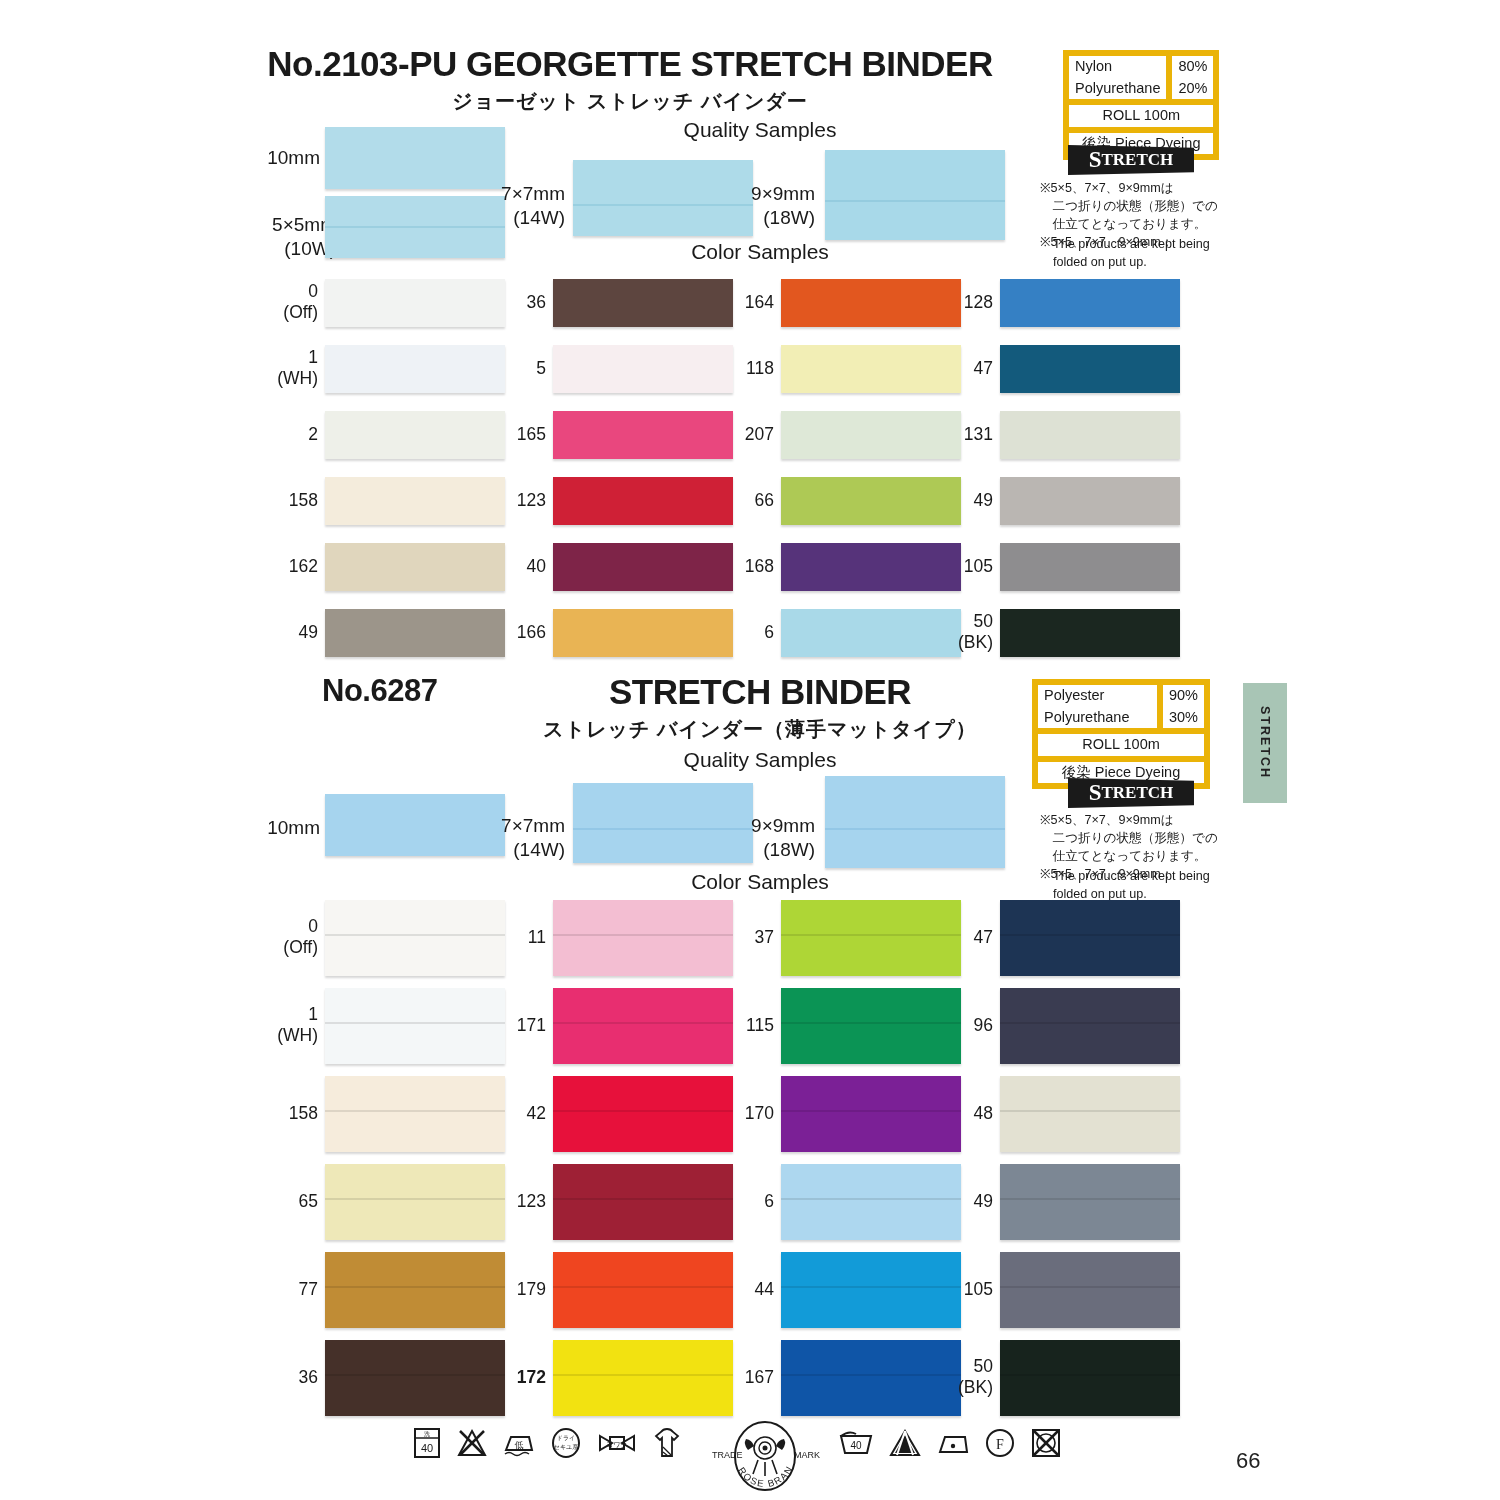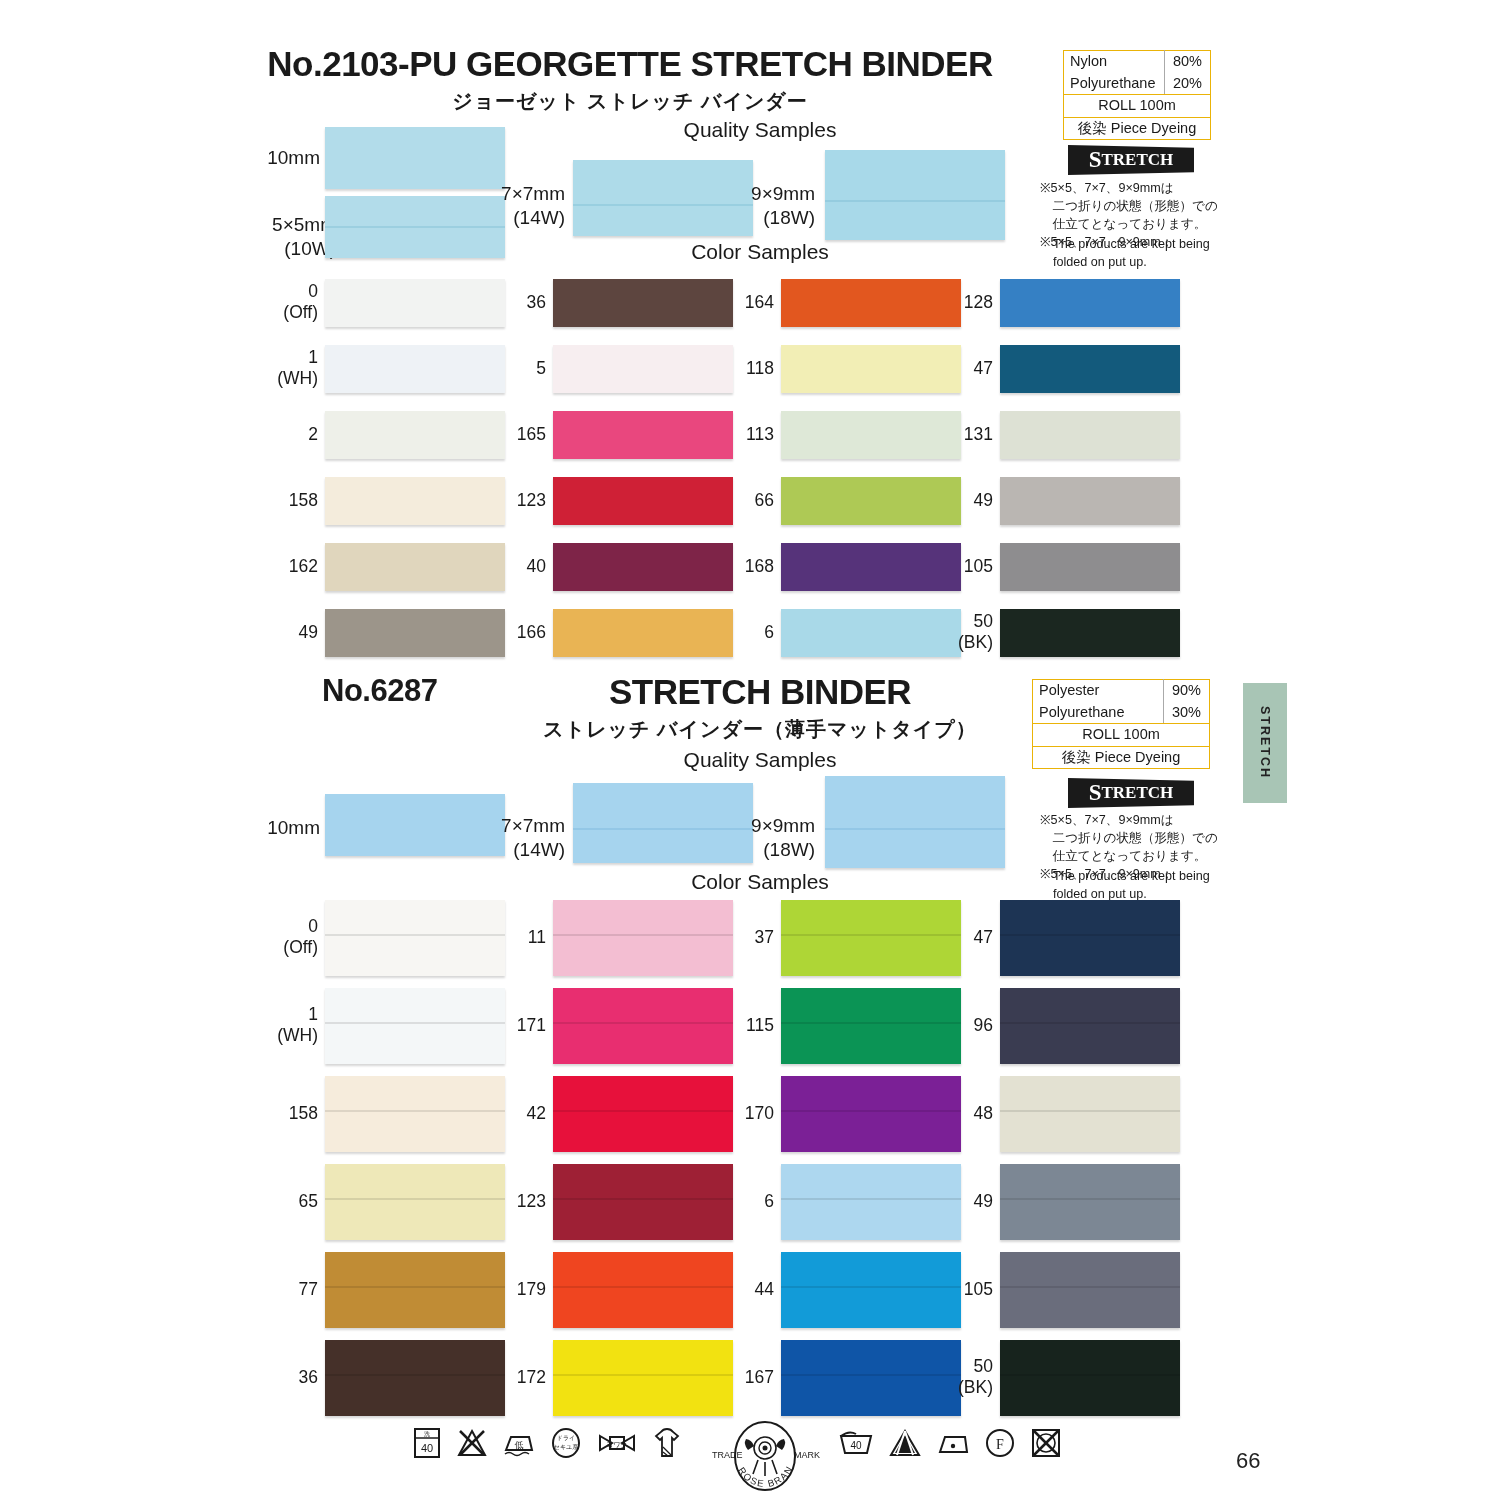--- a/index.html
+++ b/index.html
@@ -28,21 +28,21 @@
   .code-title { font-size: 31px; font-weight: 700; letter-spacing: -0.5px; }
   .samples-label { font-size: 21px; font-weight: 400; text-align: center; }
 
   
   .spec-table {
     position: absolute;
     border: 1.5px solid #333; border-collapse: collapse;
     font-size: 14.5px;
   }
   .spec-table td {
-    border: 1px solid #eab308; padding: 1px 6px; white-space: nowrap;
+    border: 6px solid #eab308; padding: 1px 6px; white-space: nowrap;
     line-height: 1.35;
   }
   .spec-table td.mat { border-right: 1px solid #aaa; border-bottom: none; }
   .spec-table td.pct { text-align: center; border-bottom: none; width: 46px;}
   .spec-table td.mat2 { border-right: 1px solid #aaa; border-top: none; }
   .spec-table td.pct2 { text-align: center; border-top: none; }
   .spec-table td.full { text-align: center; }
 
   
   .stretch-mark {
@@ -198,21 +198,21 @@
         <div class="cs-label" style="left: 426px; width: 120px; top: 490px;"><span>123</span></div>
         <div class="swatch" style="left: 553px; top: 477px; width: 180px; height: 48px; background: rgb(207, 32, 54);"></div>
         <div class="cs-label" style="left: 426px; width: 120px; top: 556px;"><span>40</span></div>
         <div class="swatch" style="left: 553px; top: 543px; width: 180px; height: 48px; background: rgb(126, 36, 72);"></div>
         <div class="cs-label" style="left: 426px; width: 120px; top: 622px;"><span>166</span></div>
         <div class="swatch" style="left: 553px; top: 609px; width: 180px; height: 48px; background: rgb(233, 180, 84);"></div>
         <div class="cs-label" style="left: 654px; width: 120px; top: 292px;"><span>164</span></div>
         <div class="swatch" style="left: 781px; top: 279px; width: 180px; height: 48px; background: rgb(226, 87, 31);"></div>
         <div class="cs-label" style="left: 654px; width: 120px; top: 358px;"><span>118</span></div>
         <div class="swatch" style="left: 781px; top: 345px; width: 180px; height: 48px; background: rgb(242, 238, 181);"></div>
-        <div class="cs-label" style="left: 654px; width: 120px; top: 424px;"><span>113</span></div>
+        <div class="cs-label" style="left: 654px; width: 120px; top: 424px;"><span>207</span></div>
         <div class="swatch" style="left: 781px; top: 411px; width: 180px; height: 48px; background: rgb(222, 232, 215);"></div>
         <div class="cs-label" style="left: 654px; width: 120px; top: 490px;"><span>66</span></div>
         <div class="swatch" style="left: 781px; top: 477px; width: 180px; height: 48px; background: rgb(174, 201, 85);"></div>
         <div class="cs-label" style="left: 654px; width: 120px; top: 556px;"><span>168</span></div>
         <div class="swatch" style="left: 781px; top: 543px; width: 180px; height: 48px; background: rgb(86, 51, 122);"></div>
         <div class="cs-label" style="left: 654px; width: 120px; top: 622px;"><span>6</span></div>
         <div class="swatch" style="left: 781px; top: 609px; width: 180px; height: 48px; background: rgb(169, 217, 232);"></div>
         <div class="cs-label" style="left: 873px; width: 120px; top: 292px;"><span>128</span></div>
         <div class="swatch" style="left: 1000px; top: 279px; width: 180px; height: 48px; background: rgb(53, 128, 196);"></div>
         <div class="cs-label" style="left: 873px; width: 120px; top: 358px;"><span>47</span></div>
@@ -330,21 +330,21 @@
           <div class="fold" style="top: 34px; background: rgba(0, 0, 0, 0.1);"></div>
         </div>
         <div class="cs-label" style="left: 426px; width: 120px; top: 1191px;"><span>123</span></div>
         <div class="swatch" style="left: 553px; top: 1164px; width: 180px; height: 76px; background: rgb(158, 32, 53);">
           <div class="fold" style="top: 34px; background: rgba(0, 0, 0, 0.1);"></div>
         </div>
         <div class="cs-label" style="left: 426px; width: 120px; top: 1279px;"><span>179</span></div>
         <div class="swatch" style="left: 553px; top: 1252px; width: 180px; height: 76px; background: rgb(239, 69, 32);">
           <div class="fold" style="top: 34px; background: rgba(0, 0, 0, 0.1);"></div>
         </div>
-        <div class="cs-label" style="left: 426px; width: 120px; top: 1367px;"><span>172</span></div>
+        <div class="cs-label" style="left: 426px; width: 120px; top: 1367px; font-weight: bold;"><span>172</span></div>
         <div class="swatch" style="left: 553px; top: 1340px; width: 180px; height: 76px; background: rgb(242, 226, 17);">
           <div class="fold" style="top: 34px; background: rgba(0, 0, 0, 0.1);"></div>
         </div>
         <div class="cs-label" style="left: 654px; width: 120px; top: 927px;"><span>37</span></div>
         <div class="swatch" style="left: 781px; top: 900px; width: 180px; height: 76px; background: rgb(174, 214, 54);">
           <div class="fold" style="top: 34px; background: rgba(0, 0, 0, 0.1);"></div>
         </div>
         <div class="cs-label" style="left: 654px; width: 120px; top: 1015px;"><span>115</span></div>
         <div class="swatch" style="left: 781px; top: 988px; width: 180px; height: 76px; background: rgb(11, 148, 85);">
           <div class="fold" style="top: 34px; background: rgba(0, 0, 0, 0.1);"></div>

